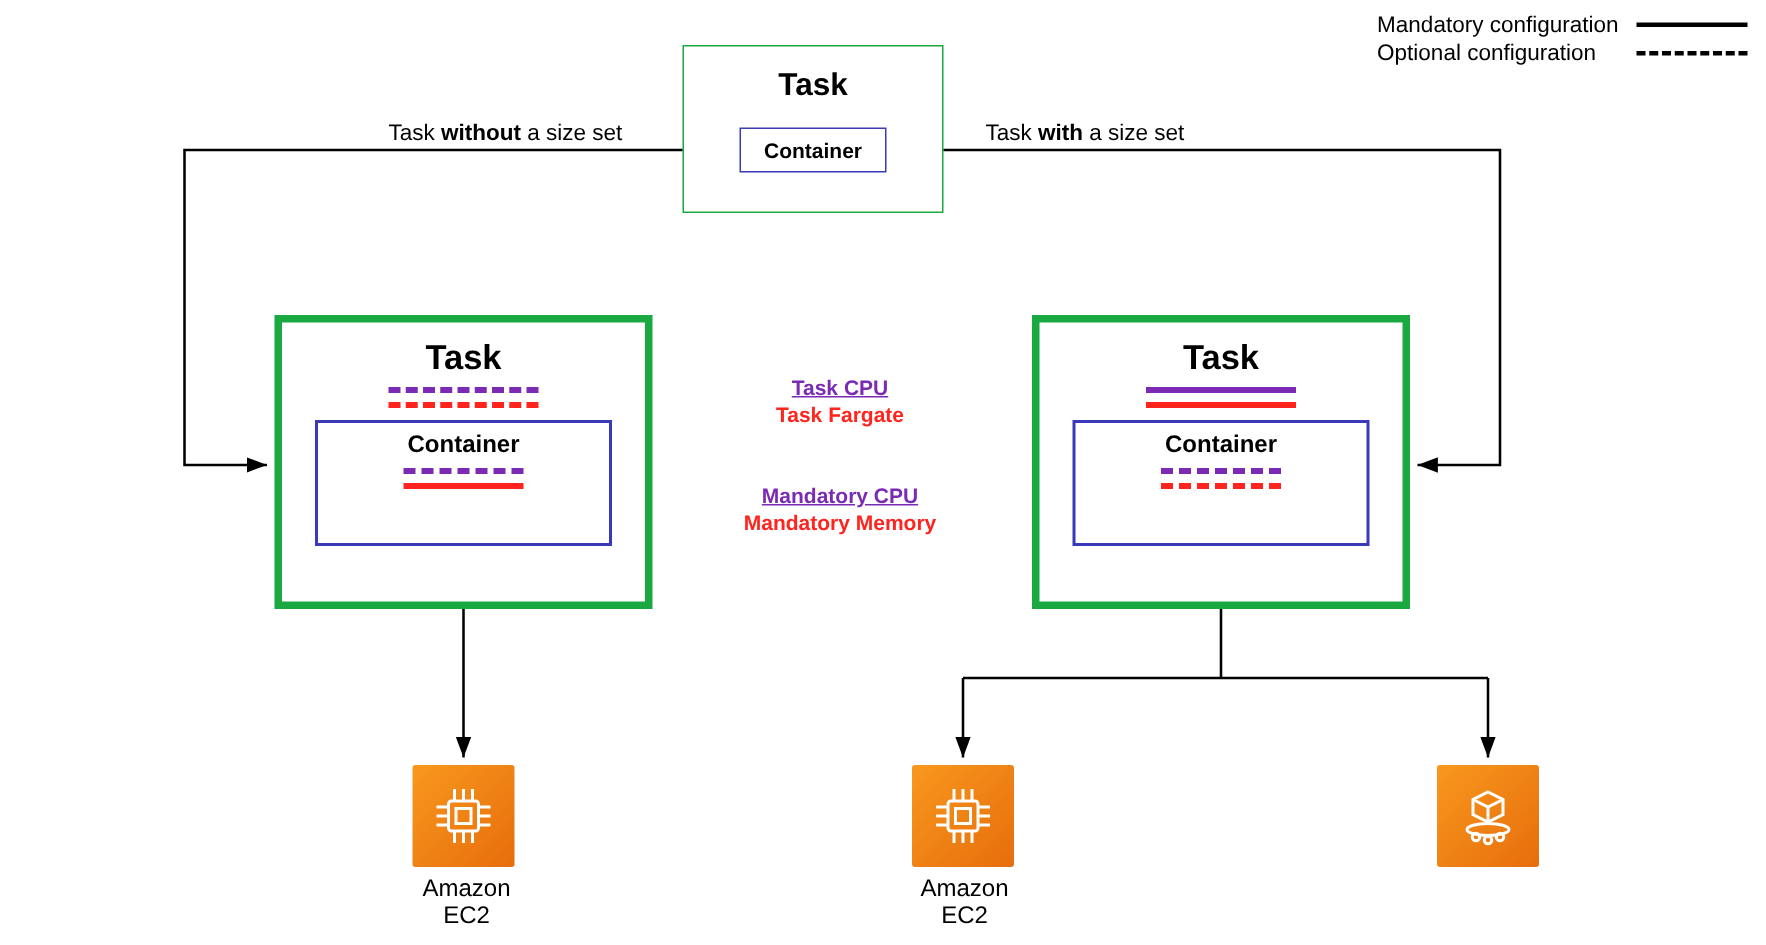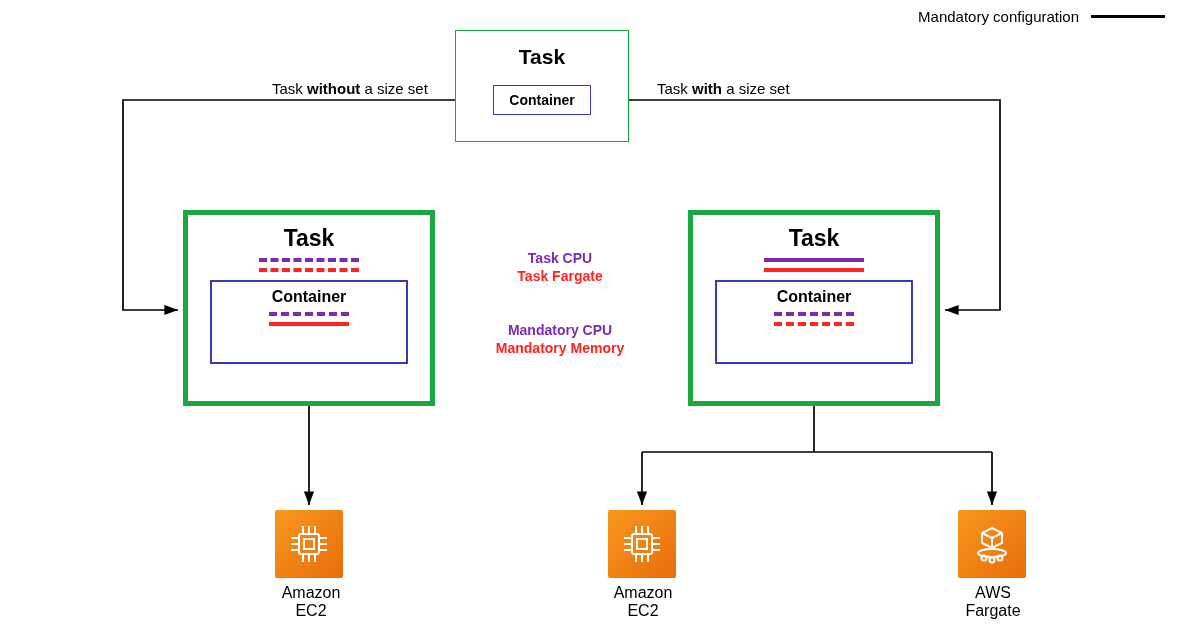--- a/index.html
+++ b/index.html
@@ -102,21 +102,21 @@
   
   .config-labels {
     position: absolute;
     left: 485px;
     top: 250px;
     width: 150px;
     text-align: center;
     font-size: 14px;
     font-weight: bold;
   }
-  .cpu-label { color: #7b2bb3; }
+  .cpu-label { color: #7b2bb3; text-decoration: underline; }
   .mem-label { color: #ff241d; margin-top: 2px; }
   
   .svc-box {
     position: absolute;
     width: 68px;
     height: 68px;
     background: linear-gradient(135deg, #f8981d 0%, #e76d0c 100%);
     border-radius: 2px;
     display: flex;
     align-items: center;
@@ -145,28 +145,32 @@
 </head>
 <body>
 
 <div class="canvas">
 
   <div class="legend">
     <div class="legend-row">
       <span>Mandatory configuration</span>
       <span class="legend-line"></span>
     </div>
+    <div class="legend-row">
+      <span>Optional configuration</span>
+      <span class="legend-line dashed"></span>
+    </div>
   </div>
 
   <div class="top-task">
     <div class="title">Task</div>
     <div class="container-box">Container</div>
   </div>
 
-  <div class="edge-label" style="left:272px; top:80px;">
+  <div class="edge-label" style="left:259px; top:80px;">
     <span>Task </span><b>without</b><span> a size set</span>
   </div>
   <div class="edge-label" style="left:657px; top:80px;">
     <span>Task </span><b>with</b><span> a size set</span>
   </div>
 
   <div class="big-task left">
     <div class="title">Task</div>
     <div class="cfg-line dashed-purple"></div>
     <div class="cfg-line dashed-red"></div>
@@ -245,21 +249,20 @@
         <path d="M22 6 L32 11 L32 21 L22 26 L12 21 L12 11 Z"></path>
         <path d="M12 11 L22 16 L32 11"></path>
           <path d="M22 16 L22 26"></path>
         <ellipse cx="22" cy="31" rx="14" ry="4"></ellipse>
         <circle cx="14" cy="36" r="2.5"></circle>
           <circle cx="22" cy="38" r="2.5"></circle>
           <circle cx="30" cy="36" r="2.5"></circle>
       </g>
     </svg>
   </div>
-  <div class="svc-label" style="left:948px; top:584px; width:90px;">AWS Fargate</div>
 
   <svg class="arrows">
     <defs>
       <marker id="ah" markerWidth="10" markerHeight="10" refX="8" refY="3" orient="auto">
         <path d="M0,0 L8,3 L0,6 Z" fill="#000"></path>
       </marker>
     </defs>
 
     <path d="M455 100 L123 100 L123 310 L178 310" fill="none" stroke="#000" stroke-width="1.7" marker-end="url(#ah)"></path>
 

